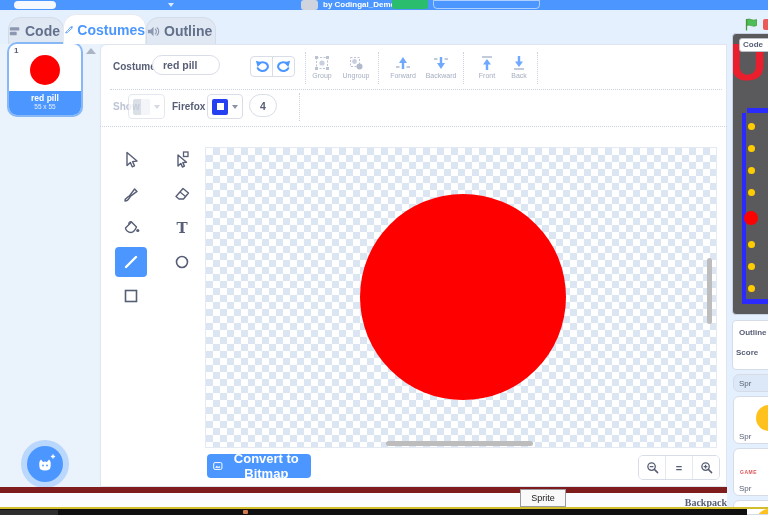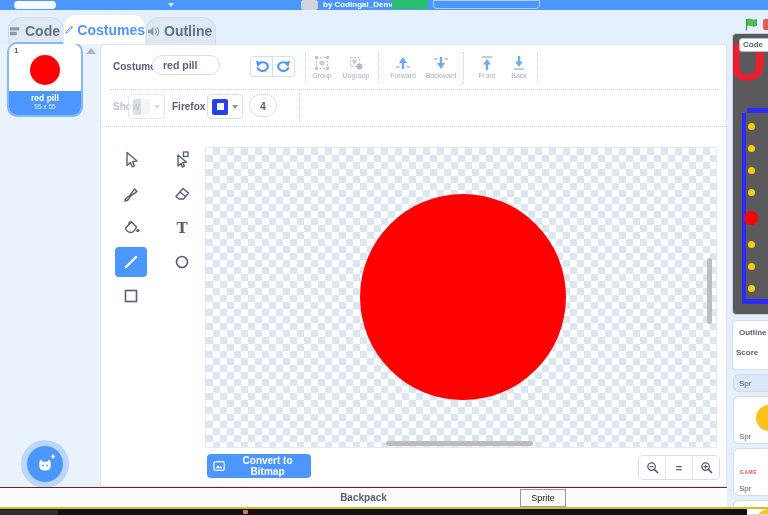--- a/index.html
+++ b/index.html
@@ -42,30 +42,30 @@
   .toolbtn.sel{background:#4c97ff;}
   
   .canvas{left:205px;top:147px;width:512px;height:301px;background-color:#fff;border:1px solid #e3eaf4;
     background-image:
       linear-gradient(45deg,#dce6f3 25%,transparent 25%,transparent 75%,#dce6f3 75%),
       linear-gradient(45deg,#dce6f3 25%,transparent 25%,transparent 75%,#dce6f3 75%);
     background-position:0 0,7px 7px;background-size:14px 14px;}
   .redcircle{left:154px;top:46px;width:206px;height:206px;border-radius:50%;background:#ff0000;}
   .sbar{background:#bdbdbd;border-radius:3px;}
   .cvtbtn{left:207px;top:454px;width:104px;height:24px;background:#4c97ff;border-radius:4px;
-          color:#fff;font-size:10px;font-weight:bold;display:flex;align-items:center;
+          color:#fff;font-size:13px;font-weight:bold;display:flex;align-items:center;
           justify-content:center;gap:5px;border:none;}
   .zoomgrp{left:638px;top:455px;height:25px;display:flex;border:1px solid #d9dde8;border-radius:5px;
            overflow:hidden;background:#fff;}
   .zoombtn{width:26px;height:100%;display:flex;align-items:center;justify-content:center;
            border-right:1px solid #e4e8f0;background:#fff;font-size:11px;color:#575e75;font-weight:bold;}
   .zoombtn:last-child{border-right:none;}
   
-  .backpack{left:0;top:487px;width:727px;height:20px;background:#fbfcfe;border-top:1px solid #7f1d1d;
-            text-align:center;font-size:10px;color:#575e75;line-height:20px;font-weight:bold;}
+  .backpack{left:0;top:487px;width:727px;height:20px;background:#fbfcfe;border-top:6px solid #7f1d1d;
+            text-align:right;font-size:10px;color:#575e75;line-height:20px;font-weight:bold;font-family:Liberation Serif, serif;}
   .tooltip{left:520px;top:489px;width:46px;height:18px;background:#f9f9fa;border:1px solid #9a9aa0;
            font-size:9px;color:#1b1b1f;text-align:center;line-height:16px;z-index:40;}
   .tbar-line{left:0;top:507px;width:768px;height:2px;background:#d2bd2a;z-index:30;}
   .tbar{left:0;top:509px;width:747px;height:6px;background:#101010;z-index:30;}
   
   .rightcol{left:727px;top:10px;width:41px;height:505px;overflow:hidden;}
   .stagecard{left:5px;top:23px;width:40px;height:282px;background:#5a5a5c;border:1px solid #c9d3e4;
              border-radius:4px 0 0 4px;overflow:hidden;}
   .scorebox{left:6px;top:4px;width:40px;height:14px;background:#fff;border:1px solid #b9bec7;
             border-radius:3px;font-size:8px;font-weight:bold;color:#575e75;line-height:12px;padding-left:3px;}

